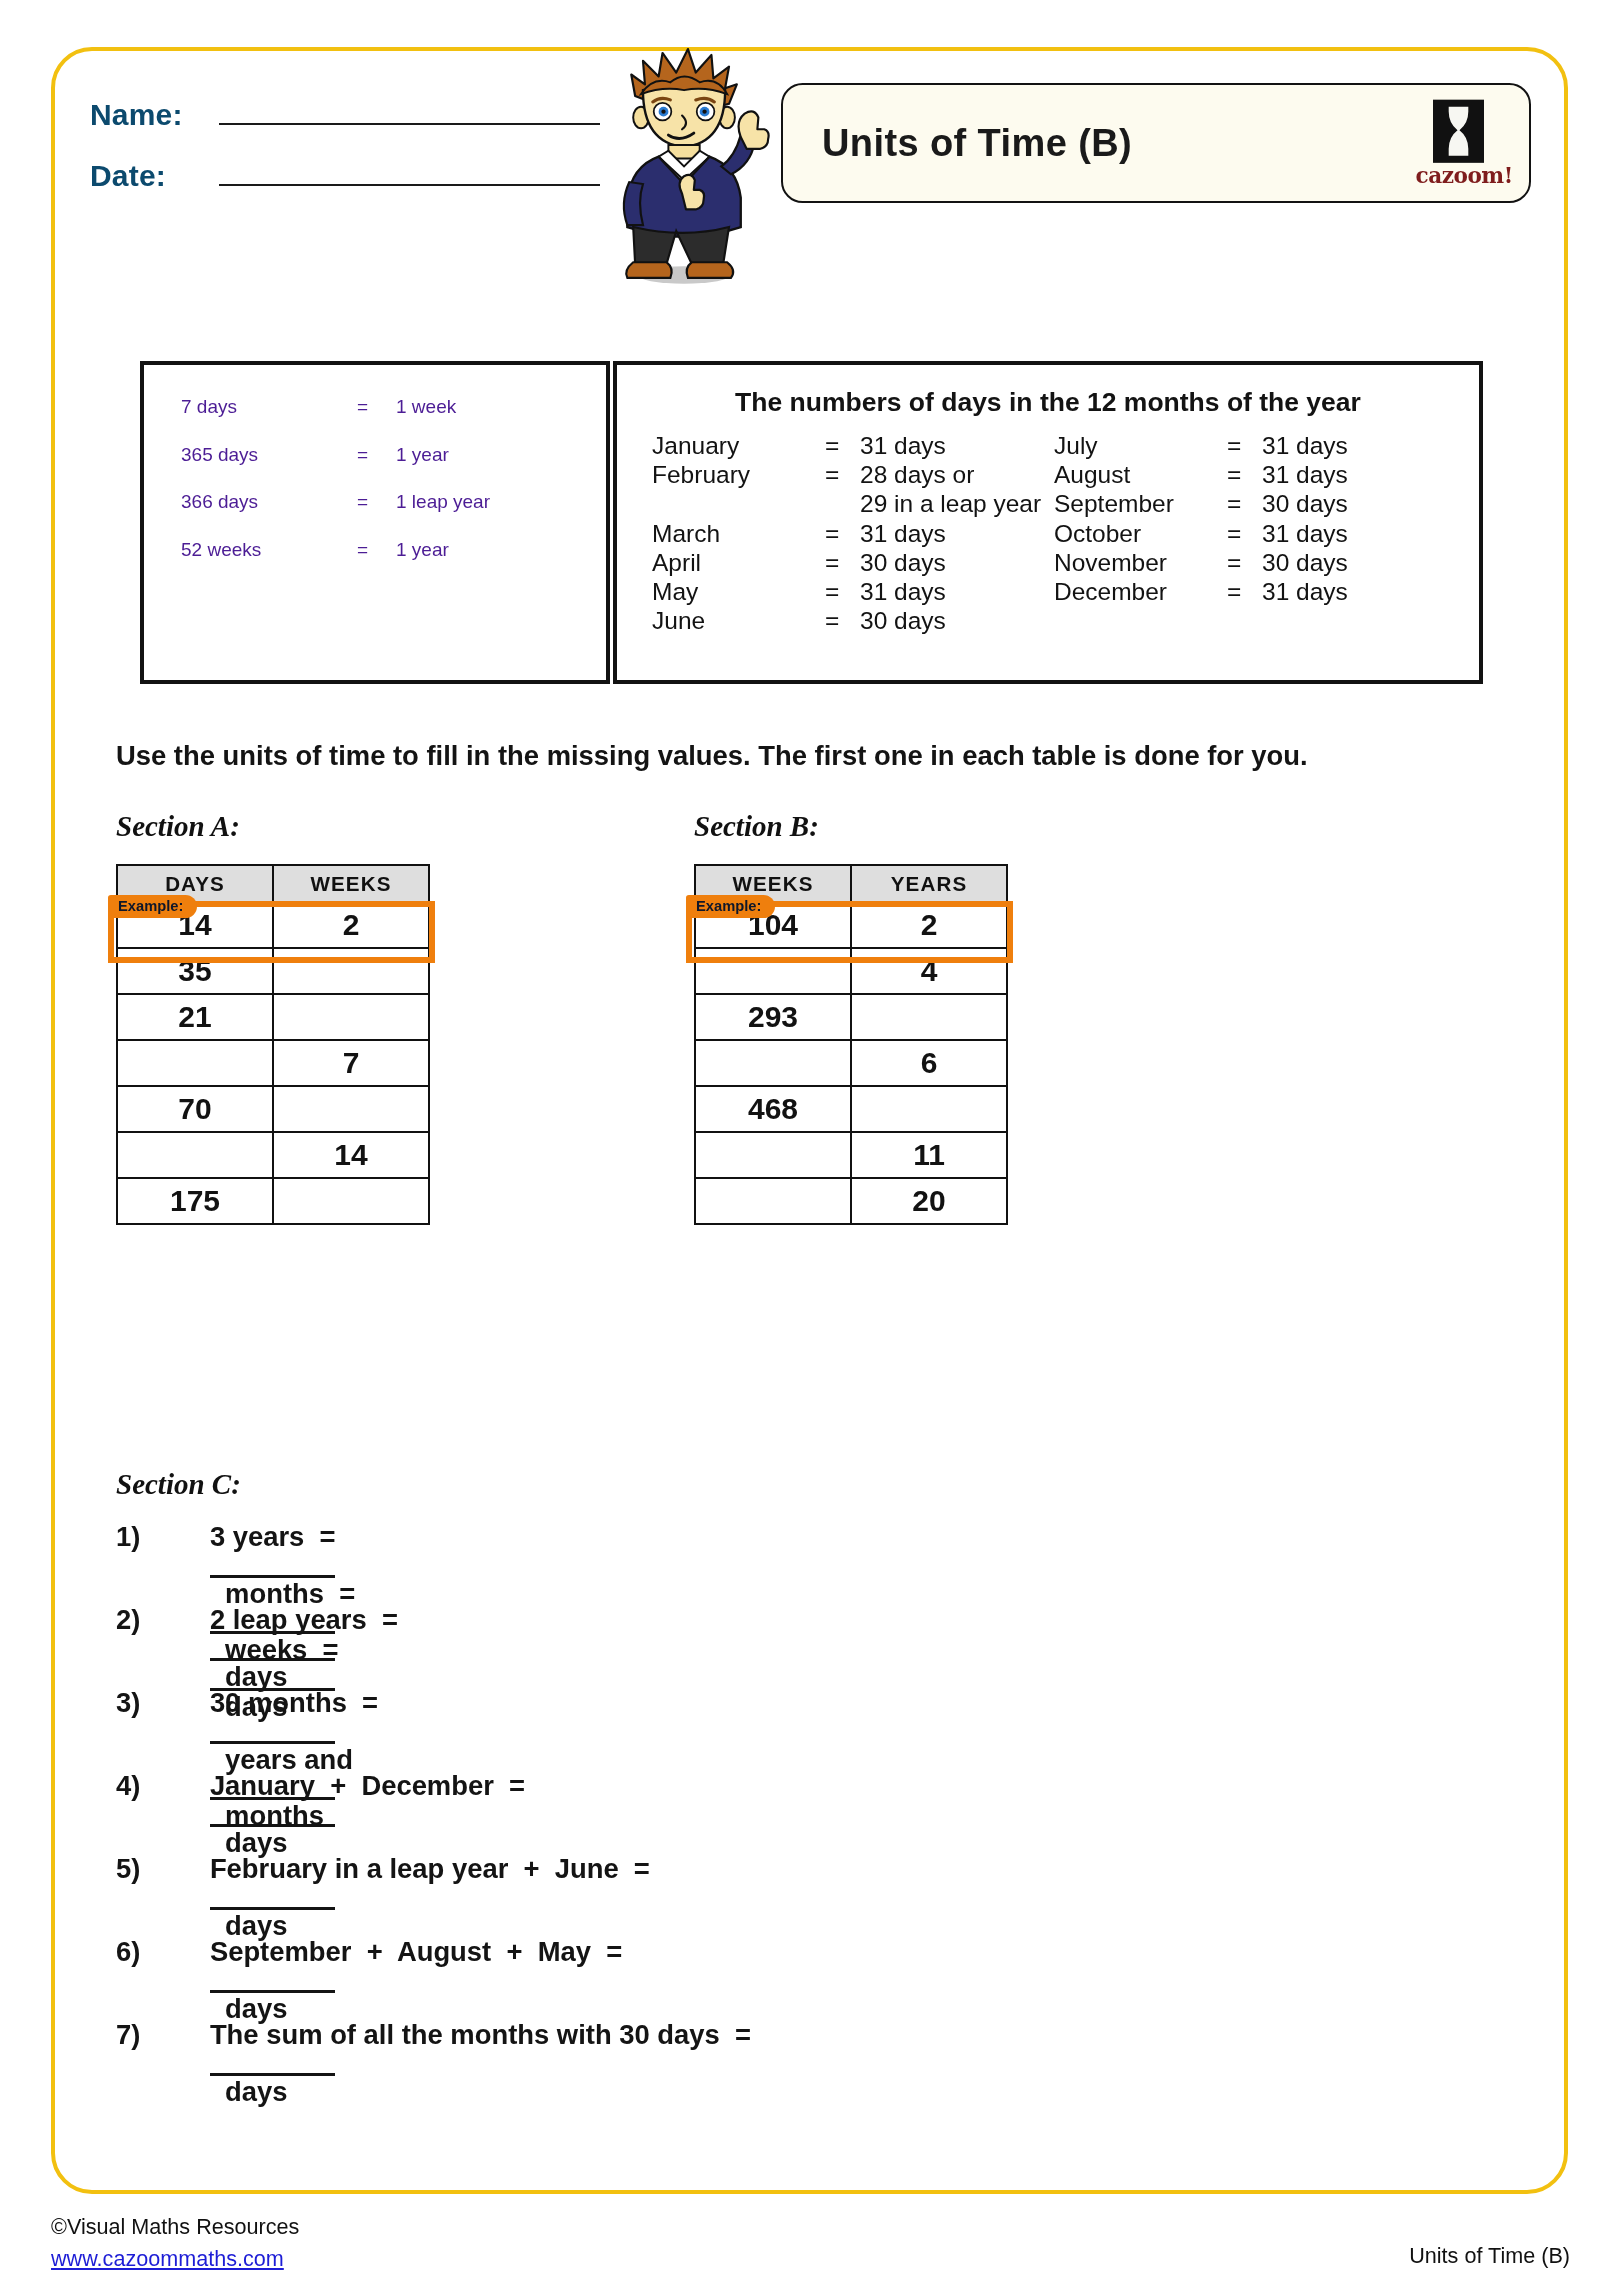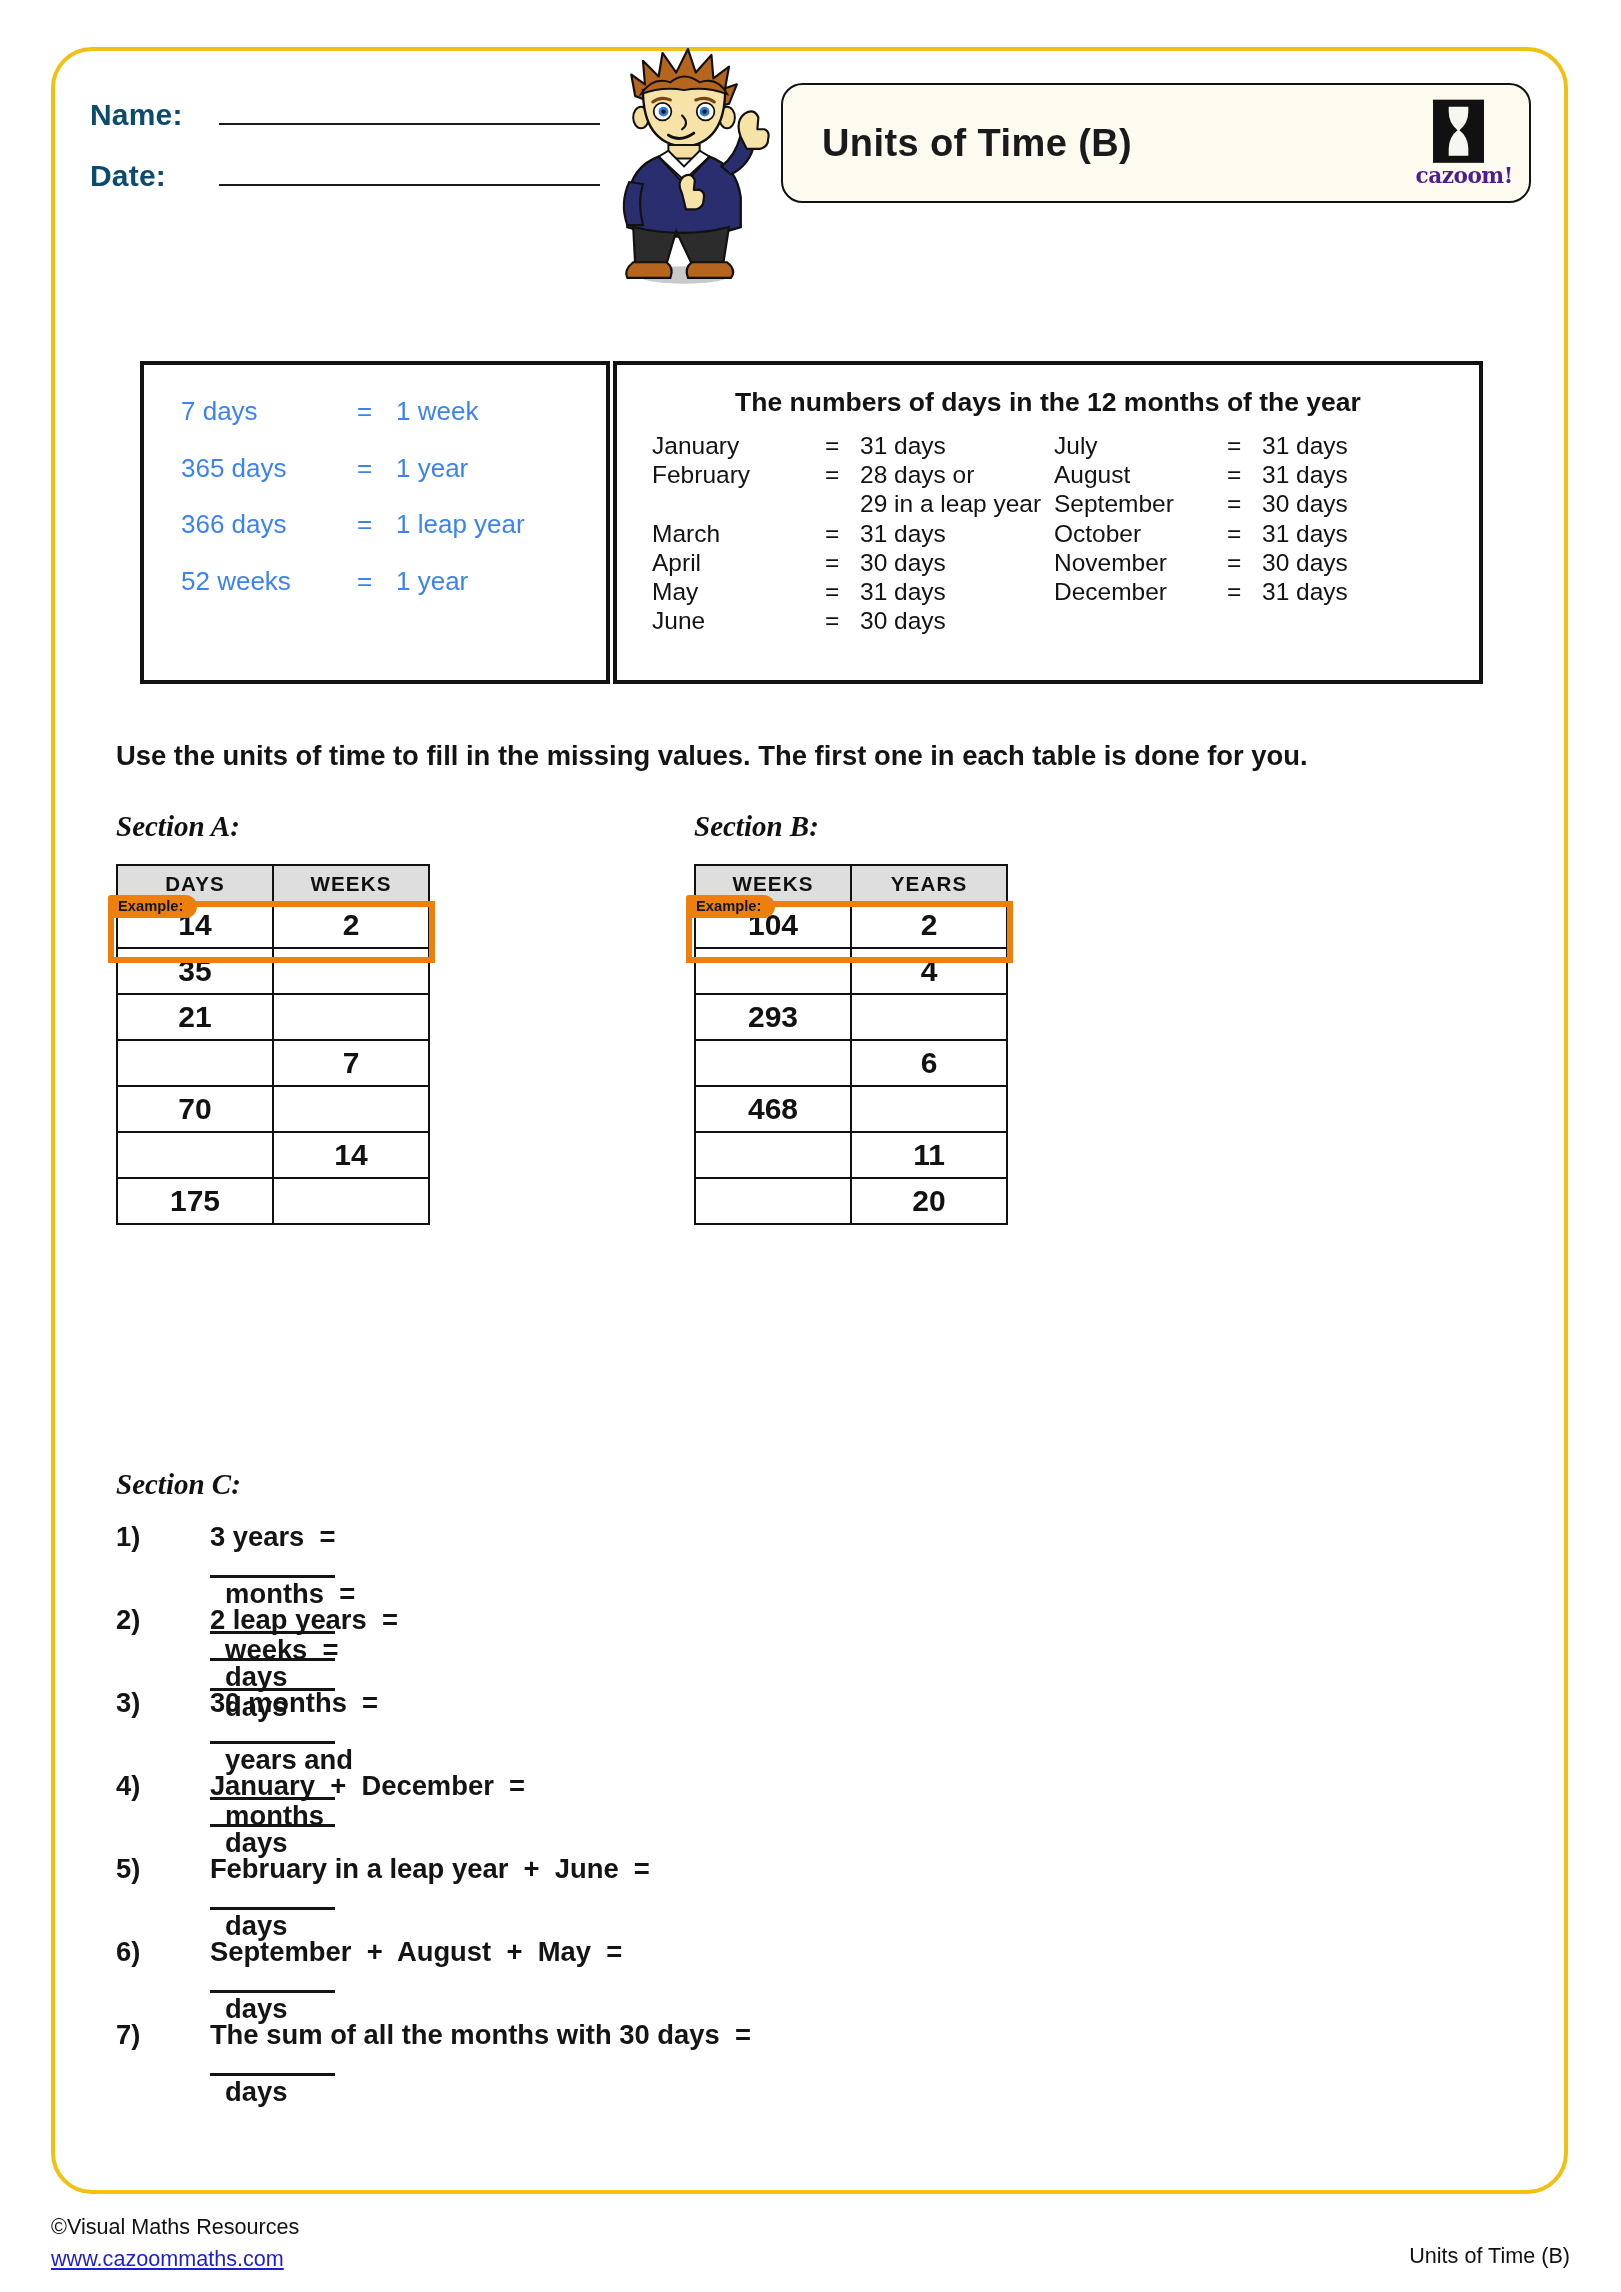--- a/index.html
+++ b/index.html
@@ -95,21 +95,21 @@
     width: 51px;
     height: 63px;
     margin: 0 auto;
     background: #111111;
     position: relative;
   }
   .logo-word {
     font-family: "DejaVu Serif", serif;
     font-weight: bold;
     font-size: 21.6px;
-    color: #4c1d95;
+    color: #7f1d1d;
     line-height: 1;
     margin-top: 2px;
     letter-spacing: -0.5px;
   }
 
   
   .fact-box {
     position: absolute;
     border: 4.9px solid #121212;
     box-sizing: border-box;
@@ -126,22 +126,22 @@
     top: 361px;
     width: 870px;
     height: 323px;
   }
   .conv-list {
     padding: 31px 0 0 37px;
   }
   .conv-row {
     display: flex;
     align-items: center;
-    font-size: 26px;
-    color: #3b82f6;
+    font-size: 19px;
+    color: #4c1d95;
     margin-bottom: 25.5px;
   }
   .conv-left  { width: 176px; }
   .conv-eq    { width: 39px; }
   .conv-right { }
 
   .months-title {
     text-align: center;
     font-size: 26.5px;
     font-weight: bold;

